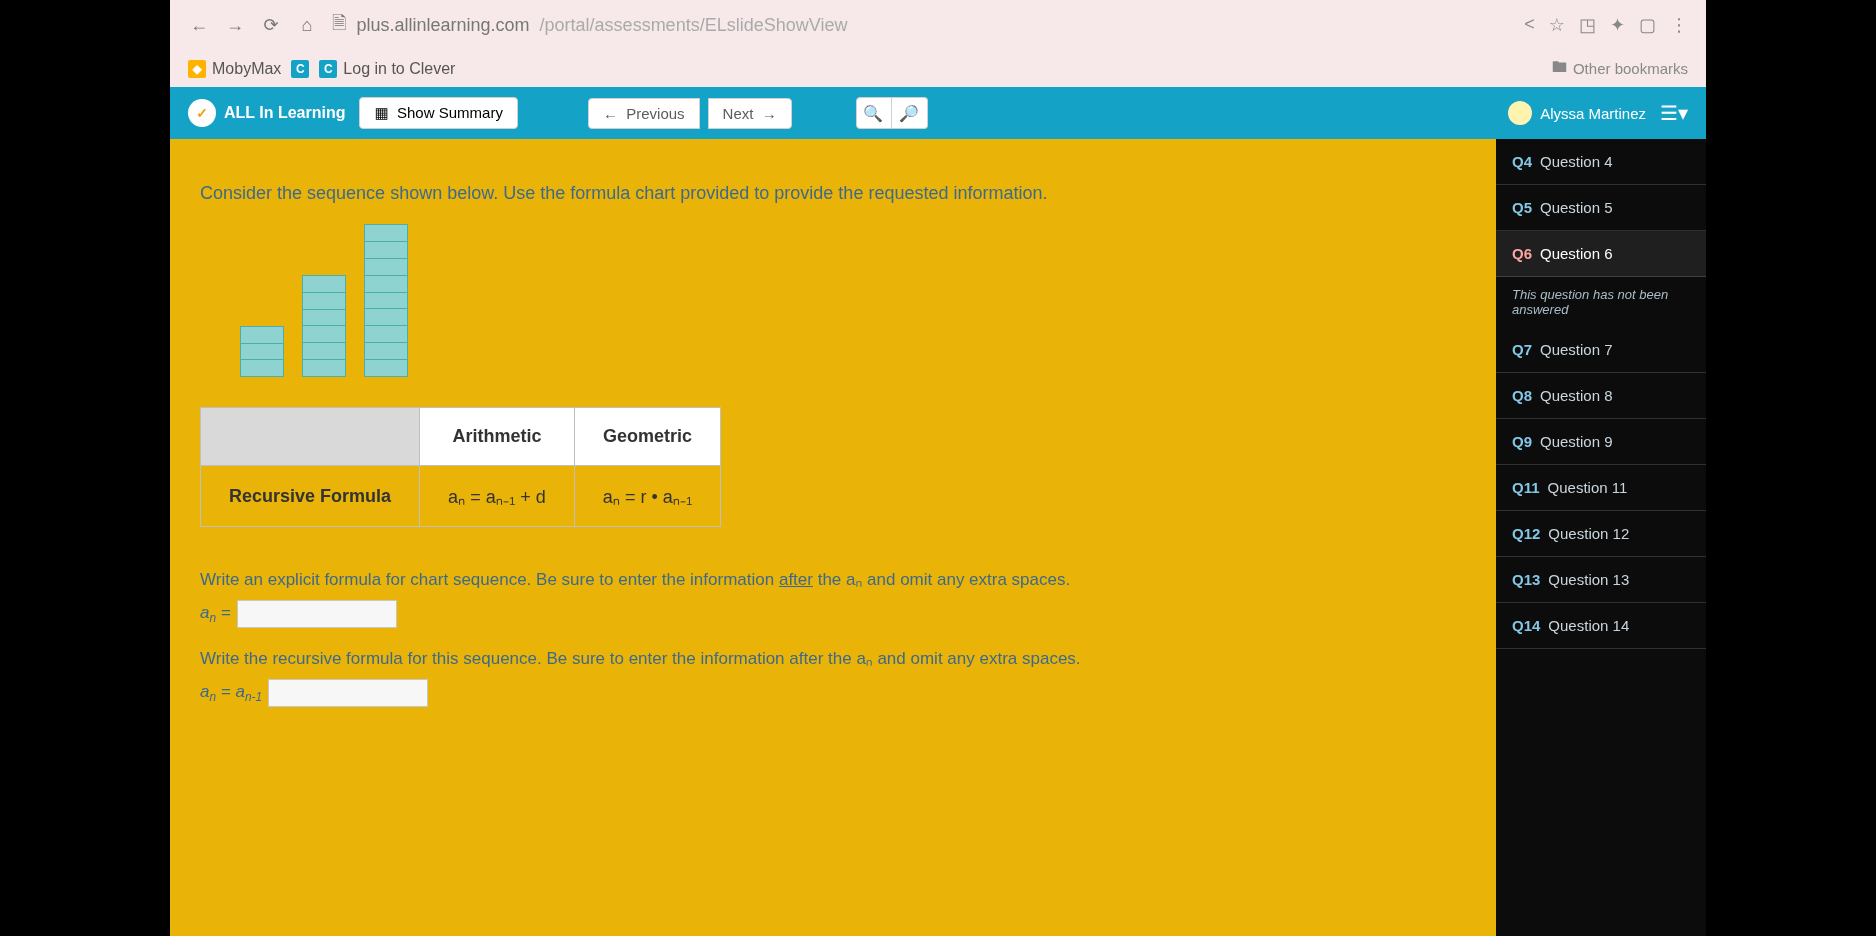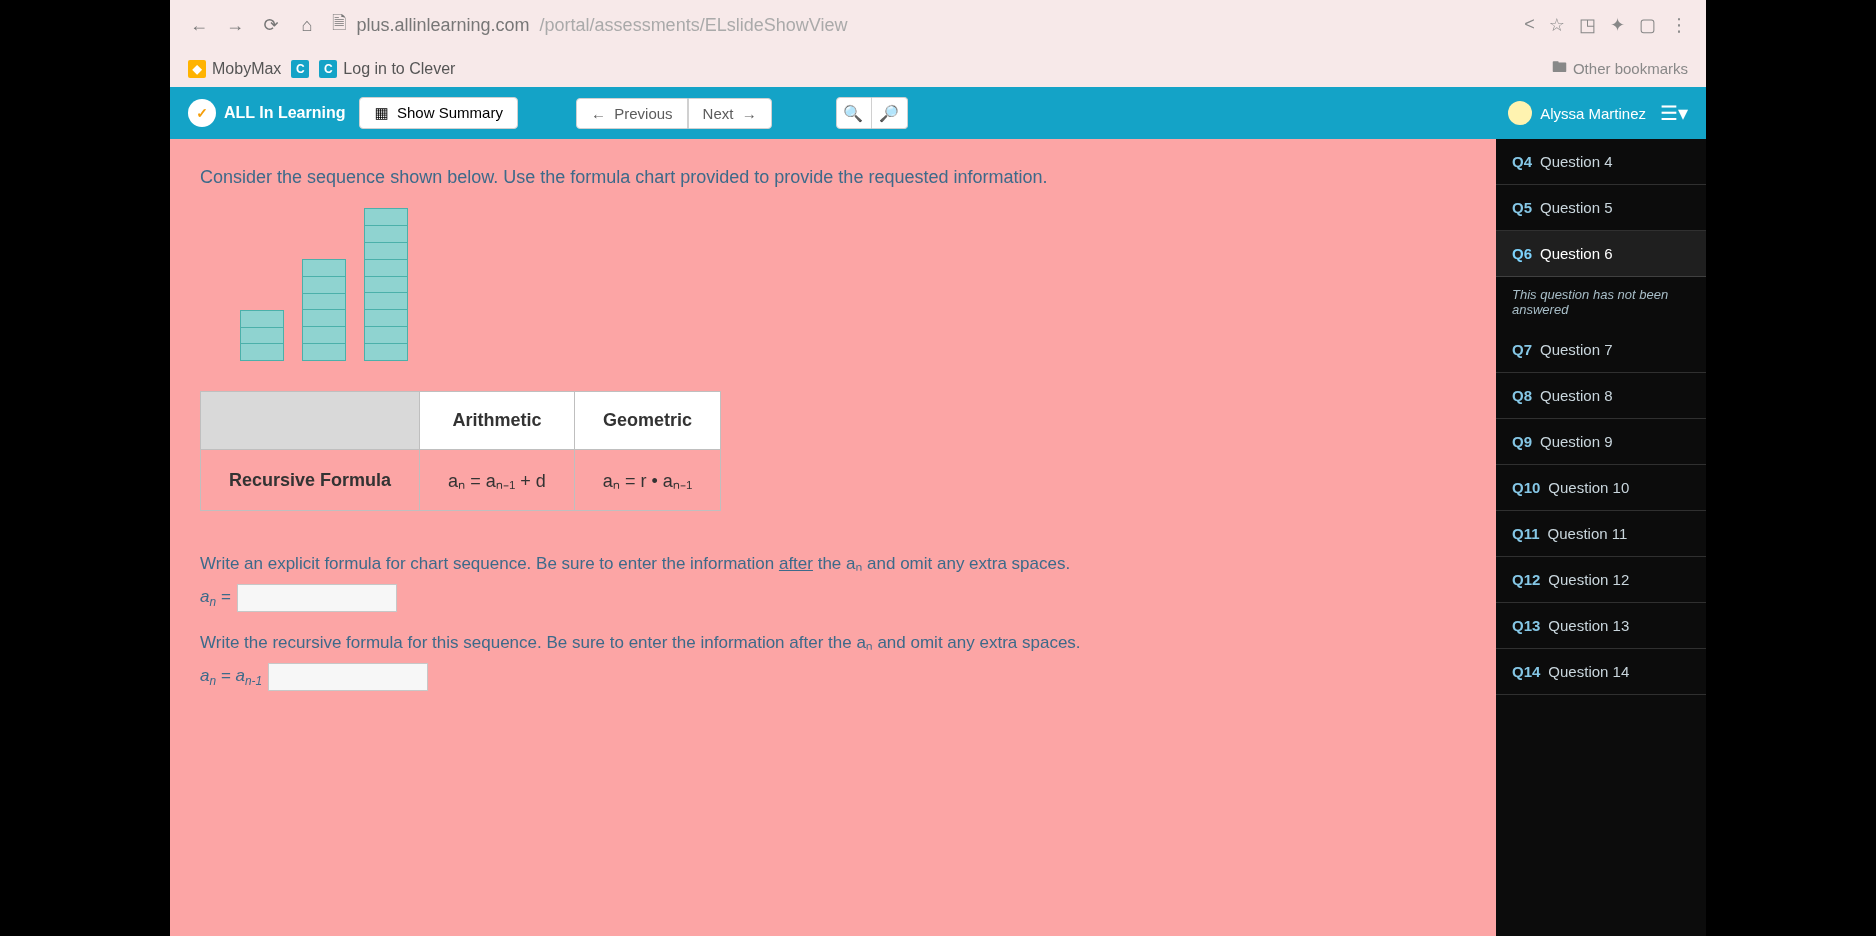--- a/index.html
+++ b/index.html
@@ -18,56 +18,56 @@
   .bm-item { display: flex; align-items: center; gap: 6px; cursor: pointer; }
   .bm-item .fav { width: 18px; height: 18px; background: #14a3c7; color: #fff; font-size: 12px; display: flex; align-items: center; justify-content: center; border-radius: 2px; font-weight: bold; }
   .bm-item .fav.orange { background: #ffb300; }
   .bm-row .spacer { flex: 1; }
   .bm-other { display: flex; align-items: center; gap: 6px; color: #888; font-size: 15px; }
   
   .app-bar { display: flex; align-items: center; gap: 14px; padding: 10px 18px; background: #14a3c7; color: #fff; }
   .app-logo { display: flex; align-items: center; gap: 8px; font-weight: bold; }
   .logo-circle { width: 28px; height: 28px; border-radius: 50%; background: #fff; display: flex; align-items: center; justify-content: center; color: #f59e0b; font-weight: bold; font-size: 14px; }
   .btn { background: #fff; color: #000000; border: 1px solid #d0d0d0; border-radius: 4px; padding: 6px 14px; font-size: 15px; cursor: pointer; }
-  .nav-group { display: flex; align-items: flex-end; gap: 0; margin-left: 44px; }
+  .nav-group { display: flex; align-items: flex-end; gap: 8px; margin-left: 56px; }
   .nav-btn { background: #fff; border: 1px solid #d0d0d0; padding: 6px 14px; cursor: pointer; color: #5c5c5c; font-size: 15px; }
   .nav-btn:first-child { border-radius: 4px 0 0 4px; }
   .nav-btn:last-child { border-radius: 0 4px 4px 0; }
   .zoom-group { display: flex; gap: 0; margin-left: 50px; }
   .zoom-btn { background: #fff; border: 1px solid #d0d0d0; width: 36px; height: 32px; display: flex; align-items: center; justify-content: center; cursor: pointer; }
   .zoom-btn:first-child { border-radius: 4px 0 0 4px; }
   .zoom-btn:last-child { border-radius: 0 4px 4px 0; border-left: none; }
   .app-bar .flex { flex: 1; }
   .user-chip { display: flex; align-items: center; gap: 8px; font-size: 15px; }
   .avatar { width: 24px; height: 24px; border-radius: 50%; background: #fff3b0; }
   .menu-ico { font-size: 20px; cursor: pointer; }
   
   .content-row { flex: 1; display: flex; overflow: hidden; }
-  .question-pane { flex: 1; background: #fca5a5; padding: 28px 30px; overflow-y: auto; color: #3d6a8a; }
+  .question-pane { flex: 1; background: #eab308; padding: 44px 30px; overflow-y: auto; color: #3d6a8a; }
   .q-prompt { font-size: 18px; margin-bottom: 20px; }
   .bars-figure { display: flex; align-items: flex-end; gap: 18px; margin: 10px 0 30px 40px; }
   .bar { width: 44px; background: #8fd3d0; border: 1px solid #4bb0aa; display: flex; flex-direction: column; }
   .bar .cell { flex: 1; border-top: 1px solid #4bb0aa; }
   .bar .cell:first-child { border-top: none; }
   
   .ftable { border-collapse: collapse; margin-bottom: 40px; }
   .ftable th, .ftable td { border: 1px solid #bfbfbf; padding: 18px 28px; font-size: 18px; text-align: center; color: #333; }
   .ftable th.corner { background: #d9d9d9; }
   .ftable th { font-weight: bold; background: #fff; }
   .ftable td.rowh { text-align: left; font-weight: 600; }
   .instr { font-size: 17px; color: #3d6a8a; margin-top: 18px; margin-bottom: 10px; }
   .instr u { text-decoration: underline; }
   .answer-line { display: flex; align-items: center; gap: 6px; font-size: 17px; color: #3d6a8a; margin-bottom: 10px; }
   .answer-line input { border: 1px solid #c7c7c7; background: #f7f7f7; height: 28px; width: 160px; padding: 0 6px; }
   
   .qnav { width: 210px; background: rgba(0,0,0,0.25); display: flex; flex-direction: column; overflow-y: auto; font-size: 15px; }
   .qnav-item { padding: 14px 16px; border-bottom: 1px solid rgba(255,255,255,0.15); color: #c9d6dd; cursor: pointer; display: flex; gap: 8px; }
   .qnav-item.active { background: rgba(255,255,255,0.08); color: #fff; }
   .qnav-item .qnum { color: #85c7e6; font-weight: 600; }
-  .qnav-item.active .qnum { color: #7dd3fc; }
+  .qnav-item.active .qnum { color: #fca5a5; }
   .qnav-note { padding: 10px 16px; font-size: 13px; color: #a8bec8; font-style: italic; }
   .an-sub { font-style: italic; }
   .an-sub .s { font-size: 0.7em; vertical-align: sub; }
 </style>
 </head>
 <body>
 
 <div class="left-strip"></div>
 
 <div class="chrome">
@@ -225,24 +225,20 @@
         </div>
         <div class="qnav-item">
           <span class="qnum">Q8</span>
           <span>Question 8</span>
         </div>
         <div class="qnav-item">
           <span class="qnum">Q9</span>
           <span>Question 9</span>
         </div>
         <div class="qnav-item">
-          <span class="qnum">Q10</span>
-          <span>Question 10</span>
-        </div>
-        <div class="qnav-item">
           <span class="qnum">Q11</span>
           <span>Question 11</span>
         </div>
         <div class="qnav-item">
           <span class="qnum">Q12</span>
           <span>Question 12</span>
         </div>
         <div class="qnav-item">
           <span class="qnum">Q13</span>
           <span>Question 13</span>

